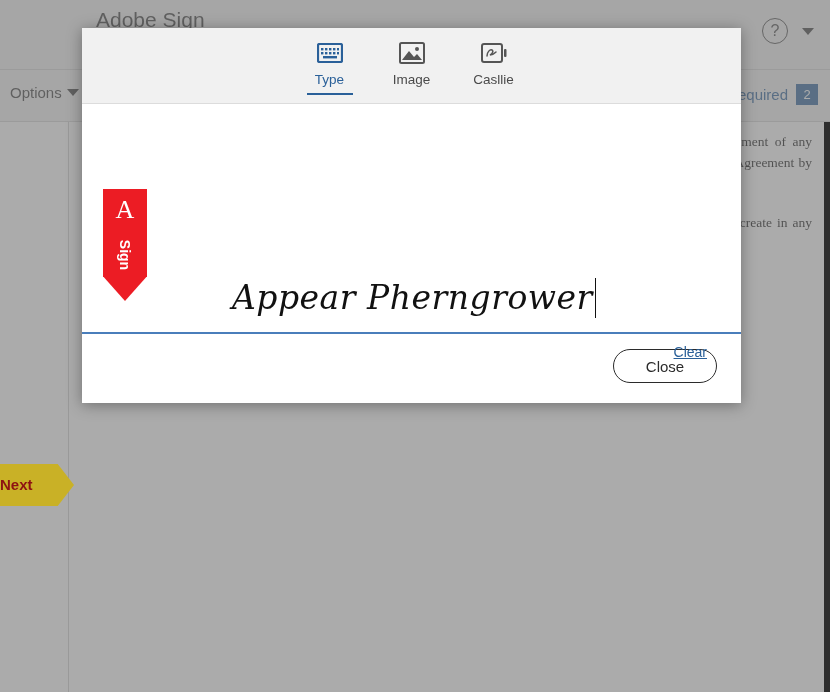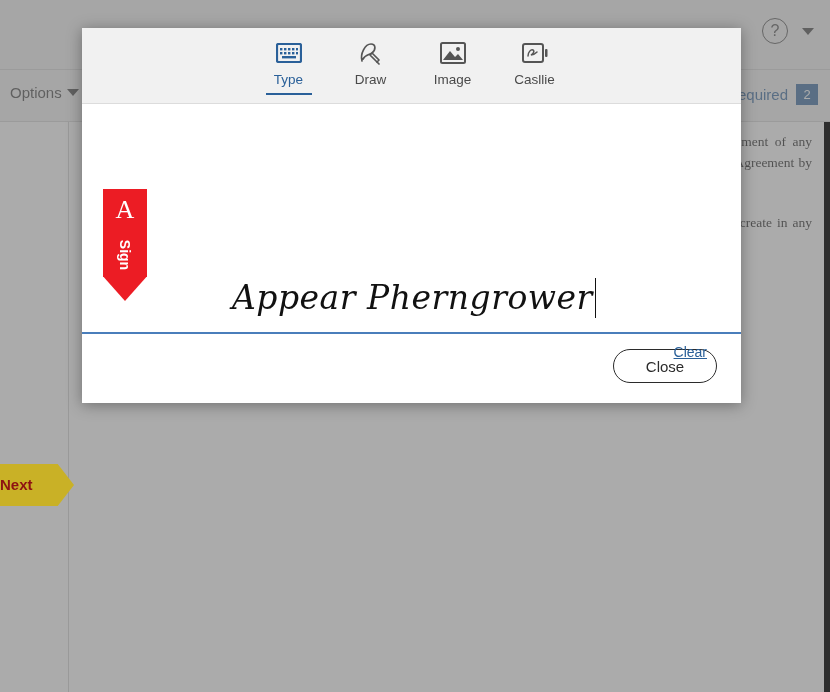--- a/index.html
+++ b/index.html
@@ -438,20 +438,21 @@
 
       <div class="field-row">
         <div class="empty-field"></div>
         <div class="field-label">Date</div>
       </div>
     </div>
 
   </div>
 
   <div class="topbar">
+    <div class="app-title">Adobe Sign</div>
     <div class="help-icon">?</div>
     <div class="help-caret"></div>
   </div>
 
   <div class="optionsbar">
     <div class="options-btn">
       <span>Options</span>
       <span class="chev"></span>
     </div>
     <div class="required-wrap">
@@ -487,30 +488,20 @@
             <rect x="12" y="9" width="2.4" height="2.4"></rect>
               <rect x="16" y="9" width="2.4" height="2.4"></rect>
             <rect x="20" y="9" width="2" height="2.4"></rect>
             <rect x="6" y="13" width="14" height="2.4"></rect>
           </g>
         </svg>
       </span>
       <span class="tlabel">Type</span>
     </div>
 
-    <div class="tab">
-      <span class="ticon">
-        <svg width="26" height="24" viewBox="0 0 26 24">
-          <path d="M4 20 C2 13 7 3 13 3 C18 3 18 9 14 12 C11 14 7 14 5 18" fill="none" stroke="#555" stroke-width="1.7" stroke-linecap="round"></path>
-          <path d="M14 12 L21 19 L19 21 L12 14 Z" fill="none" stroke="#555" stroke-width="1.7" stroke-linejoin="round"></path>
-          <path d="M19 21 L21 23" stroke="#555" stroke-width="1.7" stroke-linecap="round"></path>
-        </svg>
-      </span>
-      <span class="tlabel">Draw</span>
-    </div>
 
     <div class="tab">
       <span class="ticon">
         <svg width="26" height="22" viewBox="0 0 26 22">
           <rect x="1" y="1" width="24" height="20" rx="1.5" fill="none" stroke="#555" stroke-width="2"></rect>
           <circle cx="18" cy="7" r="2" fill="#555"></circle>
           <path d="M3 18 L10 9 L15 15 L18 12 L23 18 Z" fill="#555"></path>
         </svg>
       </span>
       <span class="tlabel">Image</span>

